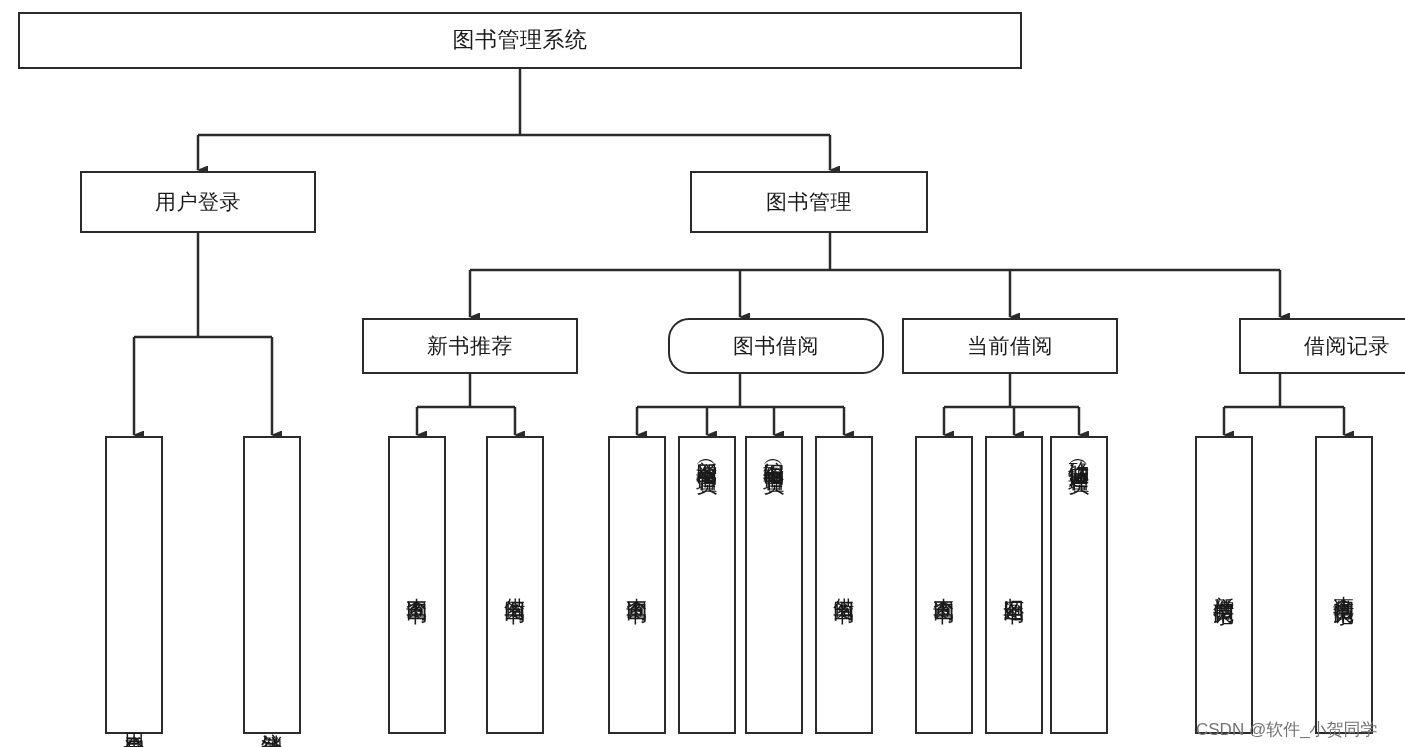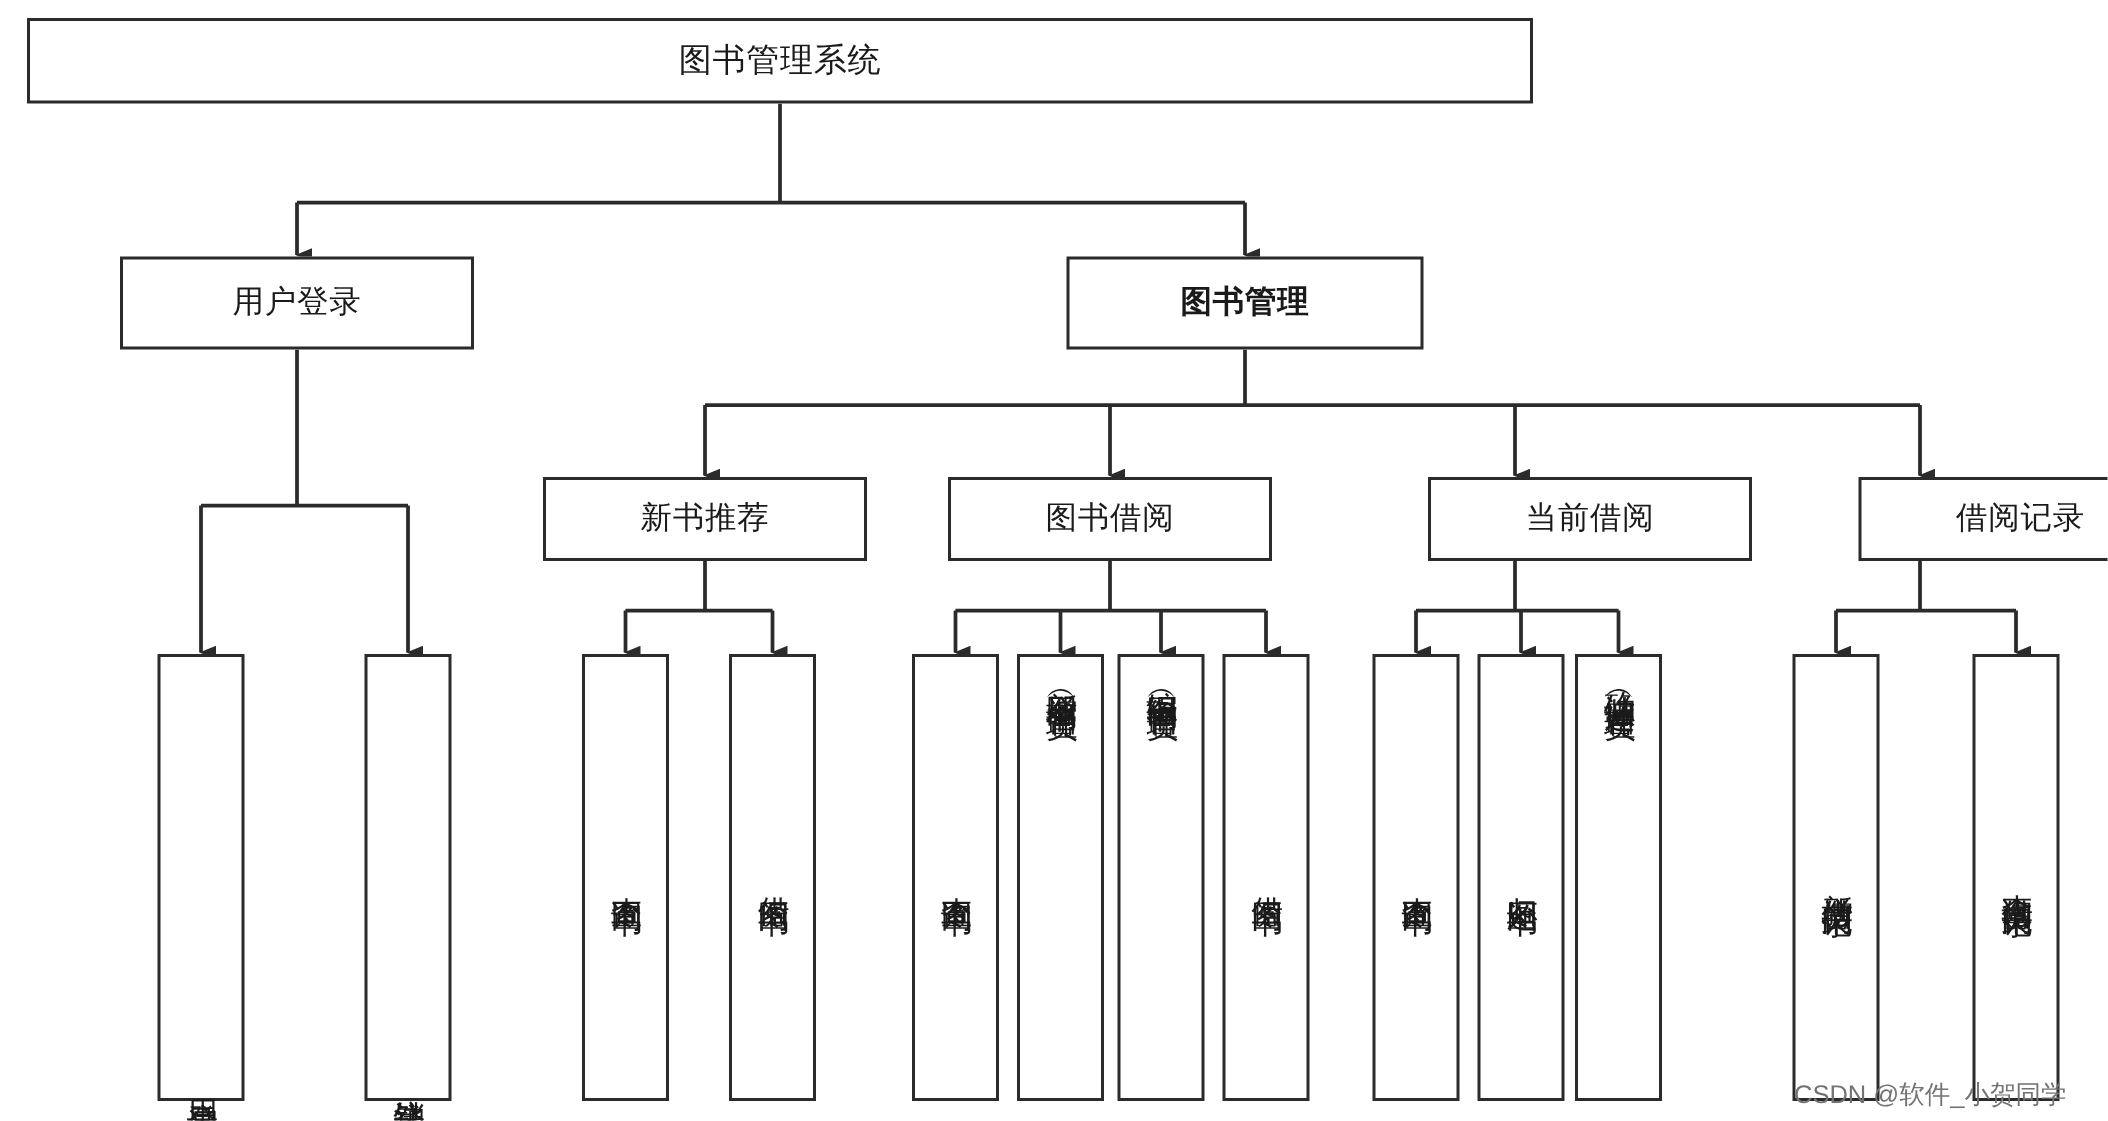--- a/index.html
+++ b/index.html
@@ -100,30 +100,30 @@
         <line x1="1344" y1="407" x2="1344" y2="435" stroke="#2b2b2b" stroke-width="2.5" marker-end="url(#arrowhead)"></line>
       </g>
   </svg>
   <div id="node-layer">
       <div class="node horiz root" style="left: 18px; top: 12px; width: 1004px; height: 57px; border-color: rgb(43, 43, 43);">
         <span class="label">图书管理系统</span>
       </div>
       <div class="node horiz" style="left: 80px; top: 171px; width: 236px; height: 62px; border-color: rgb(43, 43, 43);">
         <span class="label">用户登录</span>
       </div>
-      <div class="node horiz" style="left: 711px; top: 171px; width: 238px; height: 62px; border-color: rgb(43, 43, 43); font-weight: bold;">
+      <div class="node horiz" style="left: 690px; top: 171px; width: 238px; height: 62px; border-color: rgb(43, 43, 43);">
         <span class="label">图书管理</span>
       </div>
       <div class="node horiz" style="left: 362px; top: 318px; width: 216px; height: 56px; border-color: rgb(43, 43, 43); justify-content: center;">
         <span class="label">新书推荐</span>
       </div>
-      <div class="node horiz" style="left: 632px; top: 318px; width: 216px; height: 56px; border-color: rgb(43, 43, 43);">
+      <div class="node horiz" style="left: 668px; top: 318px; width: 216px; height: 56px; border-color: rgb(43, 43, 43); border-radius: 21px;">
         <span class="label">图书借阅</span>
       </div>
-      <div class="node horiz" style="left: 952px; top: 318px; width: 216px; height: 56px; border-color: rgb(43, 43, 43);">
+      <div class="node horiz" style="left: 902px; top: 318px; width: 216px; height: 56px; border-color: rgb(43, 43, 43);">
         <span class="label">当前借阅</span>
       </div>
       <div class="node horiz" style="left: 1239px; top: 318px; width: 216px; height: 56px; border-color: rgb(43, 43, 43);">
         <span class="label">借阅记录</span>
       </div>
       <div class="node vert align-bottom" style="left: 105px; top: 436px; width: 58px; height: 298px; border-color: rgb(43, 43, 43);">
         <span class="label">用户登录</span>
       </div>
       <div class="node vert align-bottom" style="left: 243px; top: 436px; width: 58px; height: 298px; border-color: rgb(43, 43, 43);">
         <span class="label">注销登录</span>

